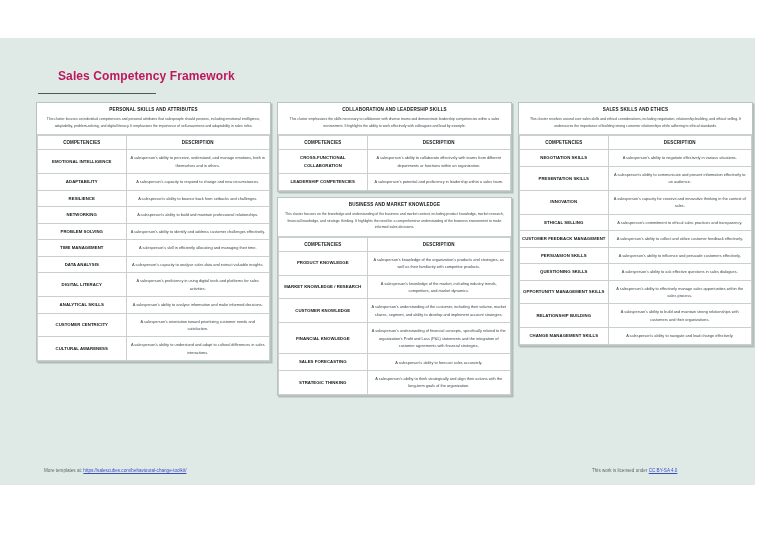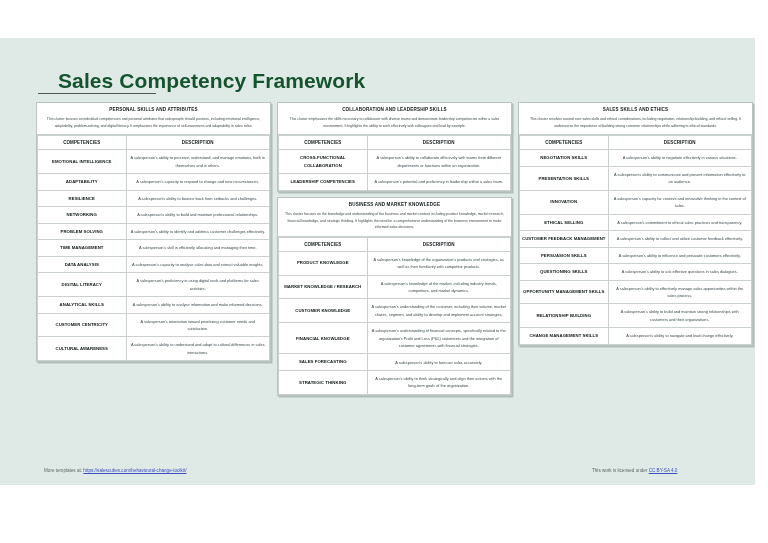--- a/index.html
+++ b/index.html
@@ -25,23 +25,23 @@
     top: 38px;
     width: 755px;
     height: 447px;
     background: #dfeae6;
   }
 
   .page-title {
     position: absolute;
     left: 58px;
     top: 69px;
-    font-size: 21px;
+    font-size: 12px;
     font-weight: bold;
-    color: #14532d;
+    color: #be185d;
     letter-spacing: 0.1px;
     white-space: nowrap;
   }
 
   .title-rule {
     position: absolute;
     left: 38px;
     top: 93px;
     width: 118px;
     height: 1px;

